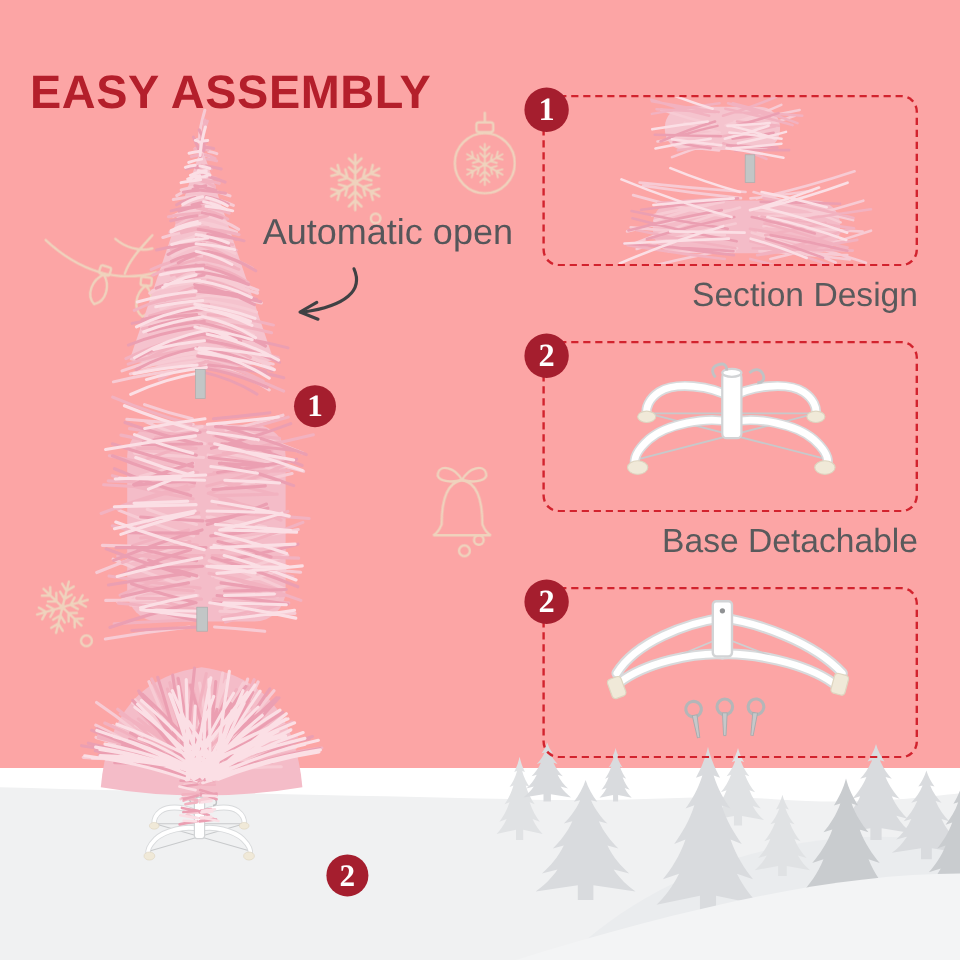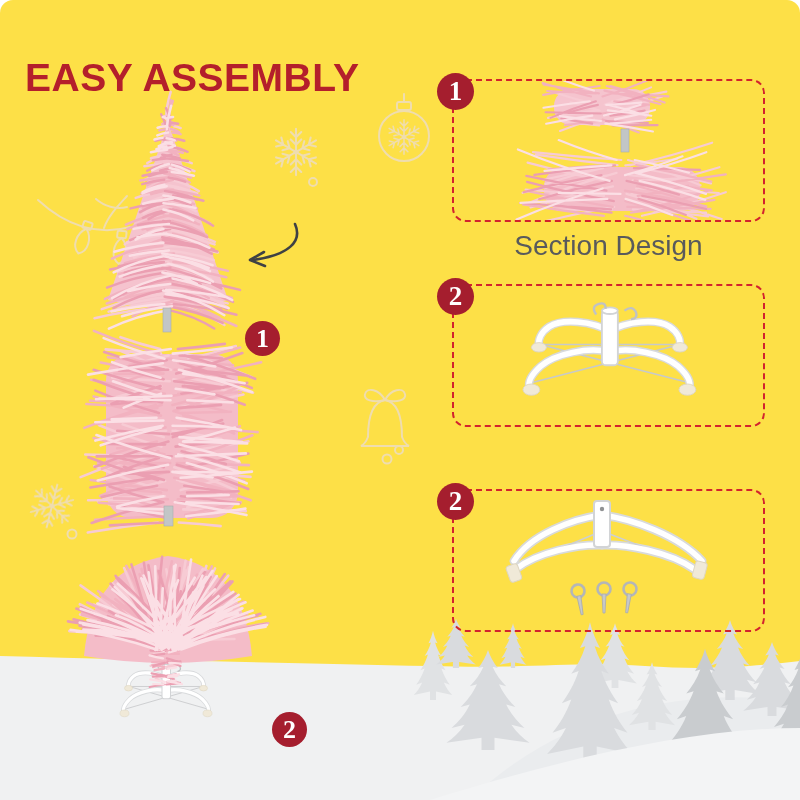--- a/index.html
+++ b/index.html
@@ -1,33 +1,33 @@
 <!DOCTYPE html>
 <html><head>
 <meta charset="utf-8">
 <style>
   html,body{margin:0;padding:0;}
   body{width:800px;height:800px;overflow:hidden;background:#ffffff;font-family:"Liberation Sans",sans-serif;}
-  .stage{position:relative;width:800px;height:800px;background:#fde047;border-radius:13px;}
+  .stage{position:relative;width:800px;height:640px;background:#fca5a5;}
   svg.layer{position:absolute;left:0;top:0;}
   .title{position:absolute;left:25px;top:30px;font-size:39px;font-weight:bold;color:#b41f2b;letter-spacing:.5px;}
   .annotation{position:absolute;left:219px;top:177px;font-size:30px;color:#55565a;}
   .badge{position:absolute;background:#a51e2e;color:#fff;border-radius:50%;
          display:flex;align-items:center;justify-content:center;
          font-family:"Liberation Serif",serif;font-weight:bold;z-index:6;}
   .step-badge{width:35px;height:35px;font-size:26px;}
   #step1{left:245px;top:321px;}
   #step2{left:272px;top:712px;}
   .panel{position:absolute;left:452px;width:313px;z-index:5;}
   #panel1{top:79px;} #panel2{top:284px;} #panel3{top:489px;}
   .panel-box{position:relative;width:313px;height:143px;border:2px dashed #d2232e;
              border-radius:14px;box-sizing:border-box;background:transparent;}
   .panel .badge{width:37px;height:37px;left:-15px;top:-6px;font-size:27px;}
   .panel-art{position:absolute;left:0;top:0;}
-  .caption{margin-top:8px;text-align:center;font-size:28px;color:#595a5c;}
+  .caption{margin-top:8px;text-align:right;font-size:28px;color:#595a5c;}
 </style>
 </head>
 <body>
 
 <div class="stage">
 
   <svg class="layer" width="800" height="800" viewBox="0 0 800 800">
     <path d="M0,656 C140,660 300,663 430,666 C540,669 575,661 645,666 C715,671 765,665 800,661 L800,800 L0,800 Z" fill="#f0f1f2"></path>
     <path d="M470,800 C560,712 690,684 800,703 L800,800 Z" fill="#eaecee"></path>
     <g id="sil-trees">
@@ -146,20 +146,21 @@
           <path d="M163.4,645.0q-3.8,-1.0 -7.5,-2.6 M163.9,650.9q-6.6,-1.5 -13.3,-3.6 M168.7,652.4q6.1,-1.4 12.3,-3.6 M169.1,652.4q6.2,-1.6 12.3,-4.0 M163.0,658.4q-6.7,-1.2 -13.5,-3.0 M169.2,662.9q5.7,0.2 11.4,0.6 M168.1,668.6q4.0,-0.5 8.1,-1.2 M168.6,675.6q5.3,-0.5 10.5,-1.2 M167.8,677.0q4.6,-0.3 9.2,-0.8 M167.8,681.5q7.1,1.0 14.2,2.6 M167.4,681.5q4.4,-0.3 8.7,-0.8 M165.0,681.8q-7.4,-1.0 -14.8,-2.4 M163.4,684.5q-5.2,-0.2 -10.3,-0.5" fill="none" stroke="#fbdfe5" stroke-width="2.2" stroke-linecap="round"></path>
           <path d="M172.8,648.0q-24.4,-27.8 -48.8,-45.7 M168.8,647.4q36.8,-24.7 73.7,-39.4 M169.3,649.0q-27.3,-36.4 -54.6,-62.8 M171.2,648.7q13.5,-38.1 27.0,-66.2 M179.4,649.7q-31.8,-37.2 -63.7,-64.3 M174.5,648.3q25.2,-34.7 50.3,-59.4 M154.6,647.6q-15.2,-44.8 -30.5,-79.6 M154.7,649.4q-37.5,-27.6 -74.9,-45.2 M161.2,647.0q13.7,-44.9 27.4,-79.8 M180.3,648.6q-38.4,-16.1 -76.8,-22.1 M153.9,648.5q38.6,-22.6 77.1,-35.2 M172.8,643.7q6.4,-46.5 12.8,-82.9 M175.7,646.2q-32.6,-35.2 -65.1,-60.3 M173.6,646.5q-41.3,-18.6 -82.6,-27.2 M180.3,647.5q-15.1,-21.1 -30.3,-32.3 M169.9,645.2q-39.0,-14.9 -78.1,-19.8 M168.1,646.5q8.8,-43.0 17.5,-75.9 M167.9,645.1q6.4,-29.5 12.8,-49.0 M173.8,643.5q15.6,-39.4 31.2,-68.8 M168.0,646.0q3.3,-38.0 6.5,-66.1 M166.6,648.8q-26.7,-27.2 -53.4,-44.4 M163.5,648.4q-25.4,-37.5 -50.8,-65.1 M168.0,644.3q34.7,-25.1 69.3,-40.1 M175.6,648.8q-9.5,-35.6 -19.1,-61.2 M170.2,643.4q-2.7,-32.1 -5.5,-54.2 M159.8,645.8q15.2,-24.6 30.4,-39.1 M153.1,644.6q-36.3,-34.6 -72.6,-59.2 M156.0,642.6q25.9,-30.4 51.8,-50.9 M162.4,645.4q20.2,-43.1 40.4,-76.3 M160.0,643.4q25.1,-40.7 50.2,-71.5 M180.6,643.7q27.6,-17.3 55.2,-24.6 M162.9,646.8q-41.5,-21.1 -82.9,-32.3 M153.7,648.7q40.3,-9.8 80.7,-9.7 M182.8,648.4q11.8,-46.3 23.6,-82.5 M169.8,642.2q22.6,-17.9 45.3,-25.8 M178.2,646.8q-27.5,-19.7 -54.9,-29.5 M179.1,646.1q0.5,-30.9 0.9,-51.9 M155.3,643.3q-43.0,-11.1 -86.0,-12.2 M156.8,645.5q-31.4,-25.4 -62.8,-40.8 M182.3,647.3q16.4,-44.5 32.8,-79.0 M177.7,644.8q-22.8,-28.3 -45.5,-46.5 M164.2,649.3q41.2,-18.4 82.3,-26.7 M180.1,642.5q24.1,-38.5 48.2,-66.9 M178.3,644.0q-6.0,-42.4 -12.0,-74.8" fill="none" stroke="#f7cbd4" stroke-width="2.6" stroke-linecap="round"></path>
           <path d="M155.4,643.8q-28.7,-31.4 -57.3,-52.8 M160.6,649.4q-9.6,-45.2 -19.1,-80.5 M154.8,646.6q8.5,-47.6 17.1,-85.3 M167.0,649.5q-41.0,-17.7 -81.9,-25.4 M177.2,646.7q-8.1,-40.7 -16.3,-71.3 M172.7,642.7q35.4,-25.5 70.8,-41.0 M154.6,646.7q27.3,-33.9 54.5,-57.9 M164.1,644.1q11.4,-30.8 22.8,-51.6 M178.6,648.2q-40.3,-18.9 -80.5,-27.7 M168.7,643.7q-43.4,-19.4 -86.7,-28.9 M158.3,644.3q-21.7,-33.5 -43.3,-57.0 M156.7,647.7q20.2,-41.5 40.4,-73.1 M172.0,648.6q22.0,-22.3 43.9,-34.5 M173.2,644.3q12.4,-36.3 24.9,-62.7 M156.1,647.4q-4.0,-46.3 -8.1,-82.5 M164.0,646.0q-15.3,-23.5 -30.5,-37.0 M178.3,644.4q-47.0,-15.3 -93.9,-20.6 M159.3,643.9q35.4,-23.3 70.8,-36.5 M180.6,645.8q-11.6,-42.5 -23.1,-75.1 M164.9,645.4q-2.6,-38.0 -5.3,-65.9 M158.4,642.7q-35.6,-25.1 -71.1,-40.2 M168.4,647.7q19.0,-42.7 38.1,-75.4 M182.7,644.3q42.7,-15.5 85.5,-21.0 M164.9,649.9q41.1,-22.9 82.2,-35.9 M166.4,648.2q-25.5,-29.6 -51.1,-49.2 M170.3,647.3q1.8,-39.1 3.6,-68.2 M159.1,645.9q37.5,-30.2 75.1,-50.5 M160.0,643.3q-16.8,-43.8 -33.6,-77.5 M153.8,647.4q4.2,-39.1 8.4,-68.1 M176.0,649.0q16.3,-36.9 32.6,-63.9 M170.9,643.7q-12.0,-39.1 -23.9,-68.1 M163.0,642.9q-23.1,-31.8 -46.1,-53.7 M175.0,648.9q-6.4,-26.3 -12.8,-42.6 M167.5,650.0q-42.7,-23.5 -85.4,-37.0 M161.4,643.8q-10.9,-39.8 -21.9,-69.6 M170.2,647.2q28.8,-24.7 57.6,-39.3 M158.6,647.4q-22.6,-33.7 -45.3,-57.4 M180.4,648.5q15.7,-46.1 31.4,-82.1 M174.5,644.4q-37.1,-29.8 -74.2,-49.5 M174.3,645.0q-27.1,-19.8 -54.3,-29.7" fill="none" stroke="#f2b2c0" stroke-width="2.6" stroke-linecap="round"></path>
           <path d="M170.0,645.8q-25.9,-30.7 -51.8,-51.3 M177.5,642.8q-9.4,-40.9 -18.8,-71.8 M167.9,648.8q-30.1,-21.3 -60.1,-32.6 M155.3,649.9q-11.9,-47.8 -23.9,-85.5 M165.7,645.2q-24.7,-38.9 -49.4,-67.8 M154.2,642.5q4.0,-47.9 7.9,-85.7 M154.1,646.1q-38.8,-23.7 -77.7,-37.5 M162.8,649.4q-19.6,-36.8 -39.2,-63.6 M173.5,643.6q-36.0,-13.0 -72.0,-15.9 M164.1,643.1q31.2,-9.1 62.4,-8.1 M178.5,648.5q44.1,-17.4 88.1,-24.7 M163.4,649.5q-27.3,-24.3 -54.6,-38.7 M154.5,648.4q18.9,-36.1 37.7,-62.2 M154.0,642.5q45.0,-16.9 90.0,-23.9 M165.9,648.8q25.7,-23.2 51.3,-36.5 M153.3,644.0q11.3,-35.7 22.7,-61.3 M156.4,643.1q26.1,-21.3 52.2,-32.6 M154.3,642.0q-5.2,-44.8 -10.4,-79.5 M156.0,643.6q13.4,-29.0 26.8,-48.1 M164.5,643.0q12.0,-35.6 24.0,-61.2 M180.1,644.7q-30.8,-38.1 -61.5,-66.3 M158.7,648.6q-5.1,-29.5 -10.2,-49.0 M162.4,645.9q-7.0,-45.3 -13.9,-80.5 M158.6,643.4q-45.3,-16.0 -90.6,-22.0 M173.7,645.0q3.1,-43.5 6.1,-77.0 M166.4,648.0q34.6,-32.2 69.2,-54.5 M180.4,645.3q-27.0,-14.5 -54.0,-19.0 M154.9,649.8q-37.1,-26.3 -74.2,-42.5 M156.1,645.8q-24.4,-10.2 -48.8,-10.5 M178.0,649.2q27.3,-38.9 54.5,-67.7 M161.0,642.9q-22.5,-30.3 -45.1,-50.5 M180.7,642.4q15.0,-37.7 30.0,-65.5 M155.0,644.9q-35.2,-12.4 -70.4,-14.9 M182.1,645.1q21.3,-40.5 42.7,-71.1 M166.7,643.1q18.9,-30.3 37.8,-50.6 M178.0,649.7q41.2,-23.0 82.4,-35.9 M166.3,649.0q-25.3,-41.6 -50.7,-73.2 M161.4,645.5q-39.3,-13.1 -78.6,-16.2 M178.5,645.3q-41.4,-9.8 -82.9,-9.7 M170.6,649.9q5.1,-34.3 10.2,-58.7 M178.9,645.8q-38.3,-17.4 -76.7,-24.9 M162.2,648.5q-25.8,-37.4 -51.6,-64.9 M156.5,649.9q-38.5,-17.1 -77.0,-24.2 M153.7,646.5q-40.0,-18.6 -80.1,-27.2 M171.5,643.7q29.5,-36.2 59.0,-62.4 M158.9,646.6q14.6,-33.7 29.1,-57.4 M157.6,647.9q23.7,-42.9 47.3,-75.9 M168.4,643.7q44.6,-19.0 89.2,-28.1 M155.7,648.3q32.8,-33.8 65.7,-57.6" fill="none" stroke="#eb9fb2" stroke-width="2.6" stroke-linecap="round"></path>
           <path d="M174.3,648.3q28.7,-24.5 57.3,-39.1 M155.4,644.9q31.5,-22.9 63.0,-35.8 M167.0,645.1q-39.7,-17.5 -79.5,-25.0 M157.1,649.8q-43.2,-15.0 -86.5,-20.0 M181.8,649.4q42.0,-16.4 84.0,-22.8 M162.2,642.9q-10.4,-37.3 -20.9,-64.6 M172.6,649.4q34.7,-25.5 69.5,-40.9 M168.7,643.3q-9.1,-28.8 -18.3,-47.6 M174.9,650.0q13.8,-42.2 27.6,-74.4 M177.8,643.9q7.8,-30.8 15.5,-51.6 M169.4,642.8q-12.9,-38.7 -25.8,-67.3 M176.3,646.1q-44.1,-11.8 -88.1,-13.7 M165.6,642.3q-24.9,-18.5 -49.8,-27.0 M161.5,649.6q29.5,-18.3 59.0,-26.6 M162.9,646.7q45.6,-20.7 91.2,-31.4 M155.6,644.7q15.9,-26.2 31.8,-42.4 M157.7,643.9q41.2,-27.4 82.3,-44.8 M168.7,648.6q-27.0,-35.9 -54.0,-61.8 M163.4,644.0q-10.5,-37.5 -21.1,-65.0 M160.8,643.3q-40.0,-22.3 -80.1,-34.6 M168.6,642.6q23.3,-31.6 46.5,-53.3 M159.7,646.8q-29.7,-13.3 -59.4,-16.6 M180.0,649.1q29.3,-32.2 58.6,-54.3 M161.8,647.0q7.0,-46.0 13.9,-82.1 M179.8,649.0q-11.2,-28.9 -22.5,-47.7 M179.4,644.7q5.9,-47.6 11.7,-85.2 M176.0,649.9q13.7,-37.0 27.4,-63.9 M156.2,646.5q25.0,-39.7 50.0,-69.4 M177.6,647.6q38.4,-18.8 76.8,-27.5 M168.2,644.5q-36.8,-20.4 -73.5,-30.7 M157.2,647.8q-1.0,-45.7 -2.0,-81.4 M175.6,643.7q20.6,-38.8 41.2,-67.7 M159.7,643.1q17.5,-37.7 35.0,-65.4 M173.9,648.2q45.7,-20.7 91.4,-31.3 M181.1,643.5q-41.9,-25.0 -83.7,-40.0 M168.1,646.8q25.2,-30.3 50.5,-50.6 M181.3,647.3q-31.7,-36.8 -63.5,-63.6 M159.9,648.2q1.4,-34.9 2.8,-59.8 M162.7,642.3q-42.9,-10.3 -85.9,-10.6 M178.3,649.5q-33.0,-35.1 -65.9,-60.2 M157.4,649.3q-4.4,-43.6 -8.8,-77.1 M167.4,642.7q39.1,-25.2 78.1,-40.4 M177.3,642.5q-47.0,-11.5 -93.9,-12.9 M181.6,643.4q-11.6,-24.3 -23.1,-38.5 M180.4,642.9q29.0,-26.9 58.0,-43.8 M159.9,643.9q21.6,-15.2 43.2,-20.4 M174.2,647.9q-45.5,-16.7 -91.1,-23.4 M175.3,646.3q38.6,-22.9 77.3,-35.8 M159.4,643.6q36.2,-20.2 72.5,-30.5 M178.0,648.7q44.5,-16.9 89.0,-23.8 M172.9,648.0q-46.6,-17.7 -93.2,-25.4 M175.4,647.4q-0.6,-45.6 -1.3,-81.2 M156.5,643.6q40.7,-20.2 81.5,-30.3 M169.6,644.0q0.6,-31.1 1.2,-52.1 M155.4,650.0q11.4,-39.8 22.7,-69.7 M160.2,647.2q36.6,-32.7 73.1,-55.4 M168.3,644.4q22.1,-41.8 44.2,-73.6" fill="none" stroke="#fbdfe5" stroke-width="2.6" stroke-linecap="round"></path>
         </g>
     </g>
   </svg>
 
   <h1 class="title">EASY ASSEMBLY</h1>
+  <div class="annotation">Automatic open</div>
 
   <div class="badge step-badge" id="step1">1</div>
   <div class="badge step-badge" id="step2">2</div>
 
   <section class="panel" id="panel1">
     <div class="badge">1</div>
     <div class="panel-box">
       <svg class="panel-art" id="p1art" width="309" height="139" viewBox="0 0 309 139">
         <g id="p1top">
             <rect x="100" y="8" width="96" height="36" rx="17" fill="#f5c4ce"></rect>
@@ -203,20 +204,21 @@
                 <ellipse cx="193" cy="106" rx="9" ry="6" fill="#f0e9d8" stroke="#ddd5c0"></ellipse>
                 <rect x="102" y="22" width="17" height="58" rx="4" fill="#fff" stroke="#d2d4d6" stroke-width="2"></rect>
                 <ellipse cx="110.5" cy="22" rx="8.5" ry="3.5" fill="#fff" stroke="#d2d4d6" stroke-width="2"></ellipse>
                 <path d="M96,26 q-6,-8 2,-11 q8,-3 8,5" fill="none" stroke="#c0c2c4" stroke-width="2.5"></path>
                 <path d="M126,22 q8,-6 12,1 q3,7 -5,8" fill="none" stroke="#c0c2c4" stroke-width="2.5"></path>
               </g>
             </g>
           </g>
       </svg>
     </div>
+    <div class="caption">Base Detachable</div>
   </section>
 
   <section class="panel" id="panel3">
     <div class="badge">2</div>
     <div class="panel-box">
       <svg class="panel-art" width="309" height="139" viewBox="0 0 309 139">
         <g>
           <g stroke="#d8dadc" stroke-width="9" fill="none" stroke-linecap="round">
             <path d="M148,24 C118,28 76,44 60,70"></path>
               <path d="M148,24 C178,28 224,44 248,70"></path>

